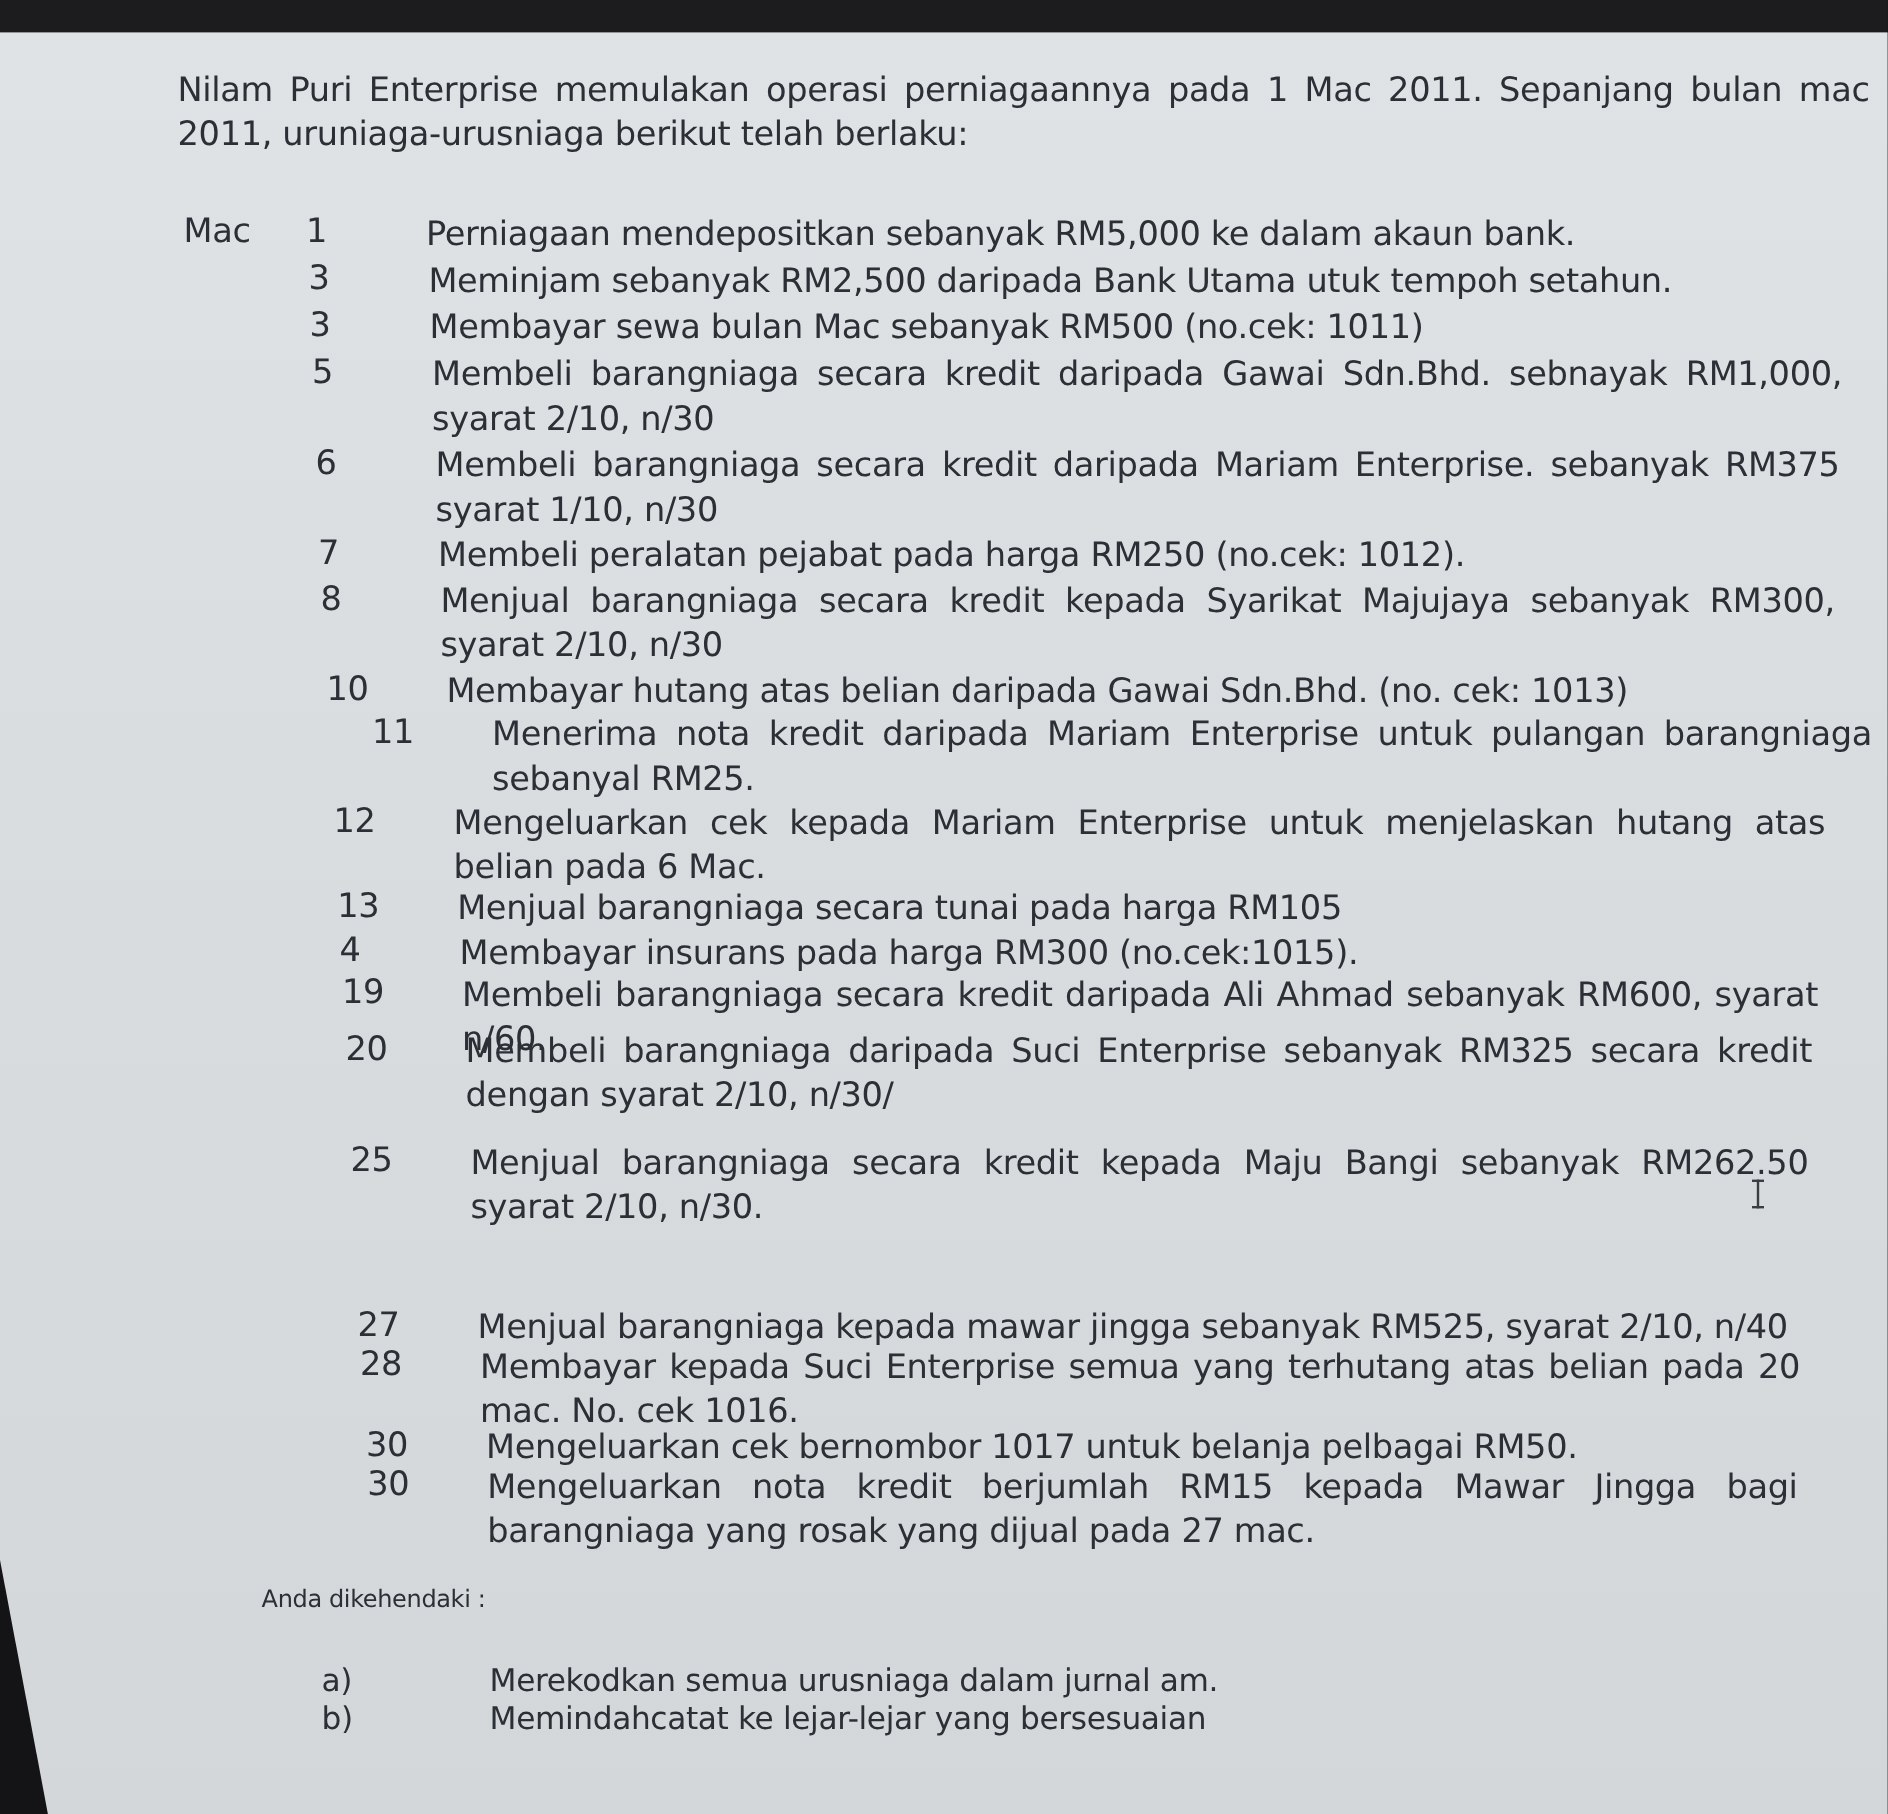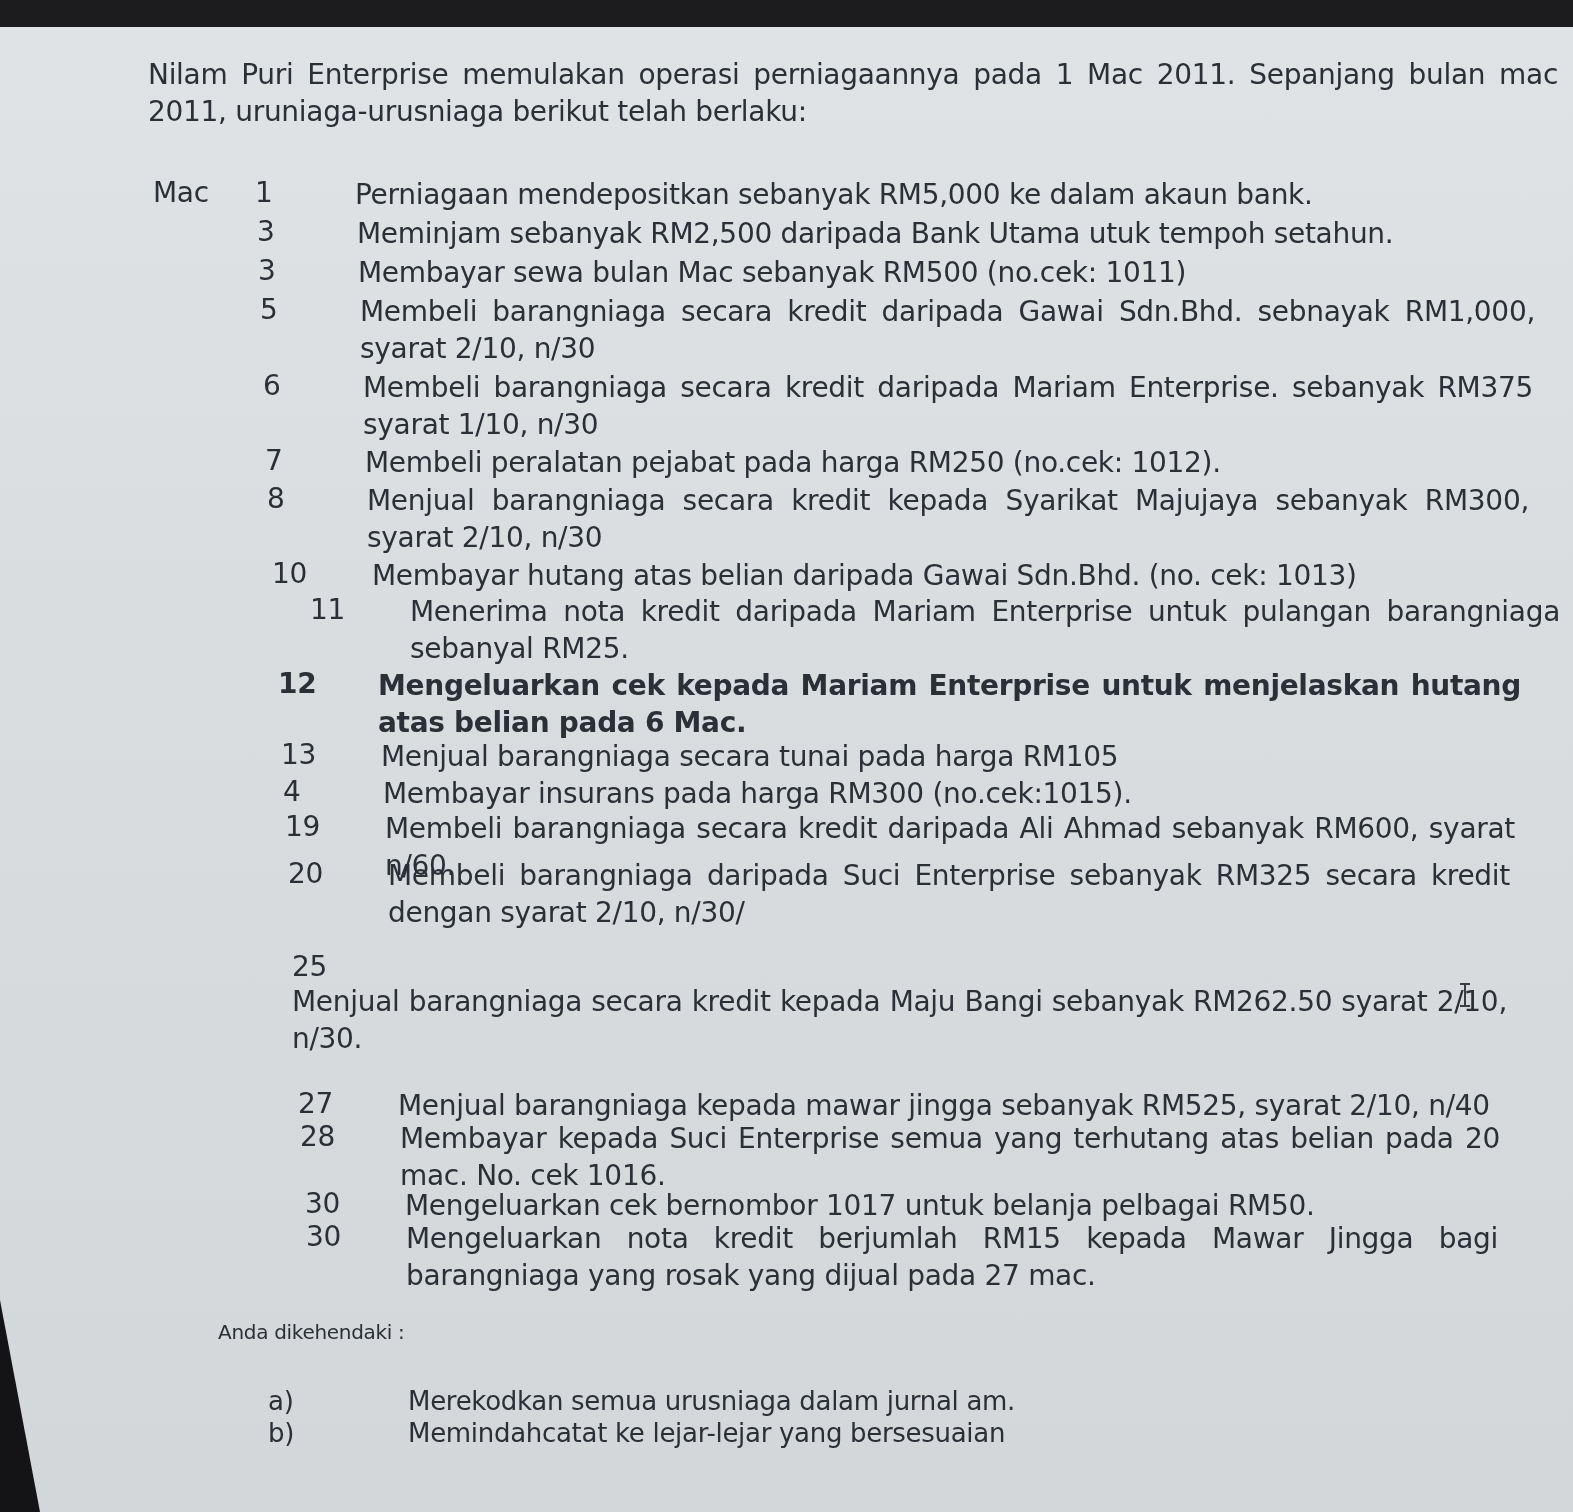--- a/index.html
+++ b/index.html
@@ -141,41 +141,41 @@
     <span class="txn-desc">Menjual barangniaga secara kredit kepada Syarikat Majujaya sebanyak RM300, syarat 2/10, n/30</span>
   </div>
   <div class="txn" style="left:272px; top:557px; width:1255px;">
     <span class="txn-day">10</span>
     <span class="txn-desc single">Membayar hutang atas belian daripada Gawai Sdn.Bhd. (no. cek: 1013)</span>
   </div>
   <div class="txn" style="left:274px; top:593px; width:1250px;margin-left:36px;">
     <span class="txn-day">11</span>
     <span class="txn-desc">Menerima nota kredit daripada Mariam Enterprise untuk pulangan barangniaga sebanyal RM25.</span>
   </div>
-  <div class="txn" style="left:278px; top:667px; width:1243px;font-weight:bold;">
+  <div class="txn" style="left:278px; top:667px; width:1243px;">
     <span class="txn-day">12</span>
     <span class="txn-desc">Mengeluarkan cek kepada Mariam Enterprise untuk menjelaskan hutang atas belian pada 6 Mac.</span>
   </div>
   <div class="txn" style="left:281px; top:738px; width:1240px;">
     <span class="txn-day">13</span>
     <span class="txn-desc single">Menjual barangniaga secara tunai pada harga RM105</span>
   </div>
   <div class="txn" style="left:283px; top:775px; width:1237px;">
     <span class="txn-day">4</span>
     <span class="txn-desc single">Membayar insurans pada harga RM300 (no.cek:1015).</span>
   </div>
   <div class="txn" style="left:285px; top:810px; width:1230px;">
     <span class="txn-day">19</span>
     <span class="txn-desc">Membeli barangniaga secara kredit daripada Ali Ahmad sebanyak RM600, syarat n/60.</span>
   </div>
   <div class="txn" style="left:288px; top:857px; width:1222px;">
     <span class="txn-day">20</span>
     <span class="txn-desc">Membeli barangniaga daripada Suci Enterprise sebanyak RM325 secara kredit dengan syarat 2/10, n/30/</span>
   </div>
-  <div class="txn" style="left:292px; top:950px; width:1215px;flex-direction:column;">
+  <div class="txn" style="left:292px; top:950px; width:1215px;">
     <span class="txn-day">25</span>
     <span class="txn-desc">Menjual barangniaga secara kredit kepada Maju Bangi sebanyak RM262.50 syarat 2/10, n/30.</span>
   </div>
   <div class="txn" style="left:298px; top:1087px; width:1205px;">
     <span class="txn-day">27</span>
     <span class="txn-desc single">Menjual barangniaga kepada mawar jingga sebanyak RM525, syarat 2/10, n/40</span>
   </div>
   <div class="txn" style="left:300px; top:1120px; width:1200px;">
     <span class="txn-day">28</span>
     <span class="txn-desc">Membayar kepada Suci Enterprise semua yang terhutang atas belian pada 20 mac. No. cek 1016.</span>

